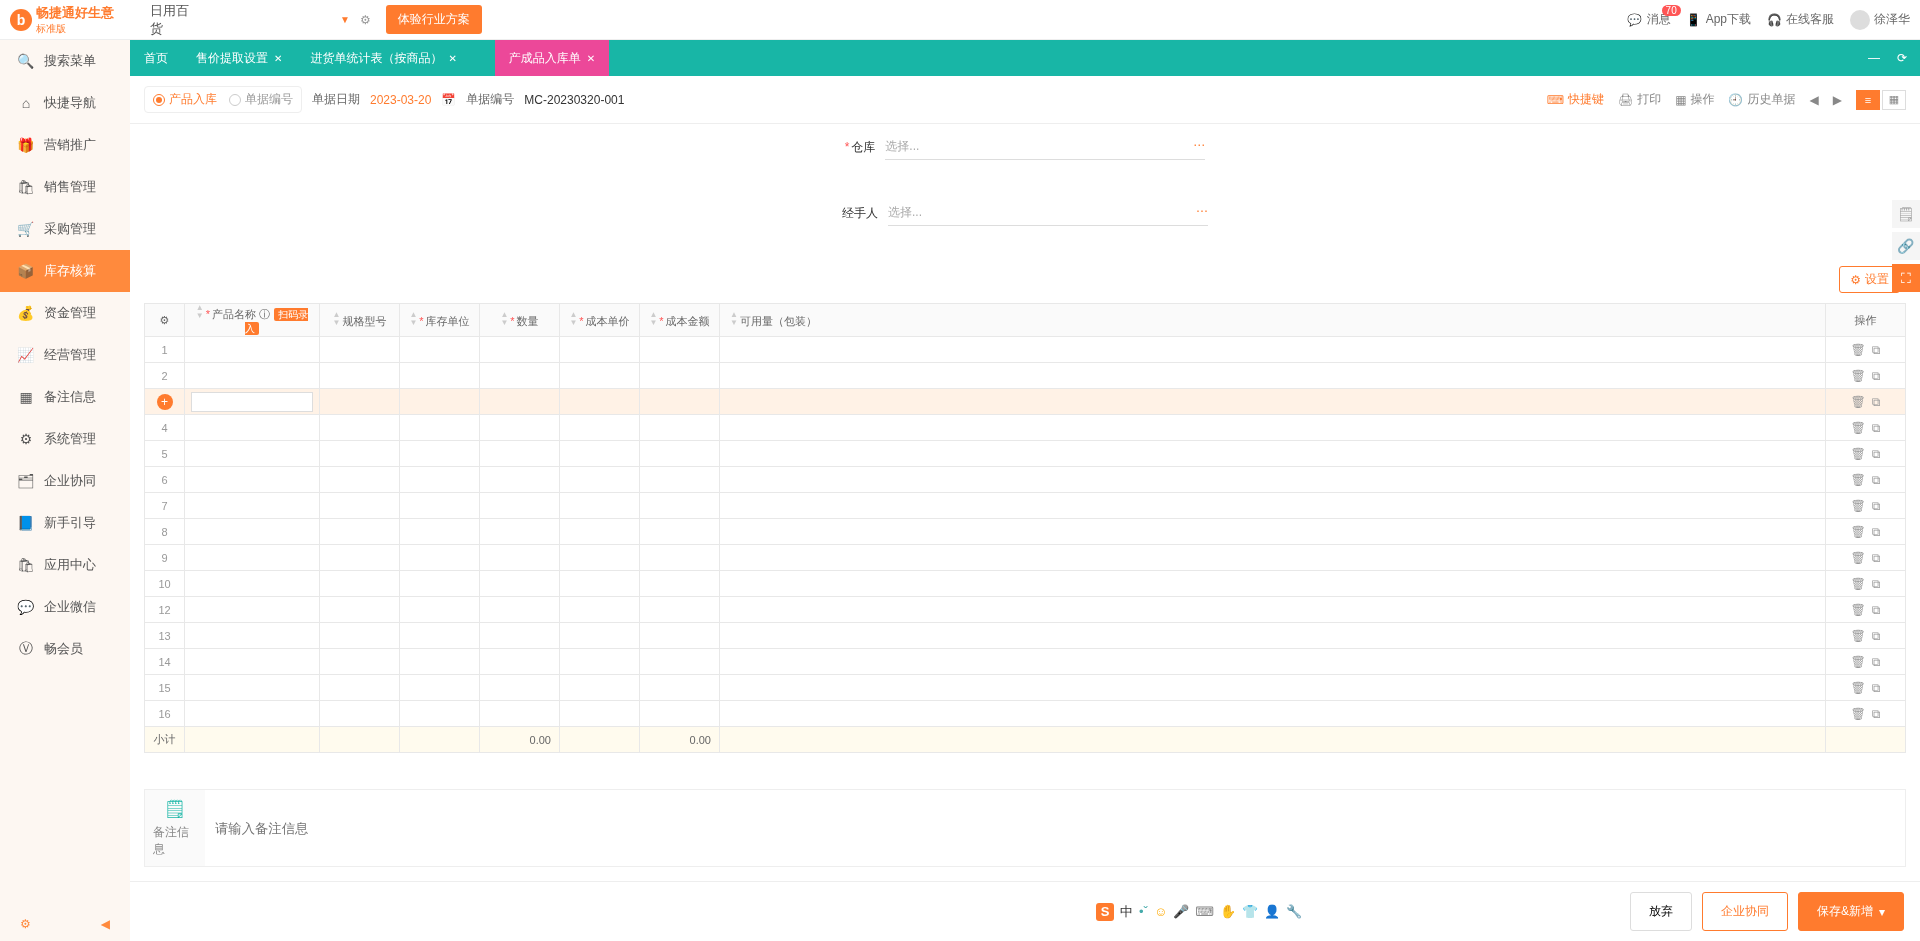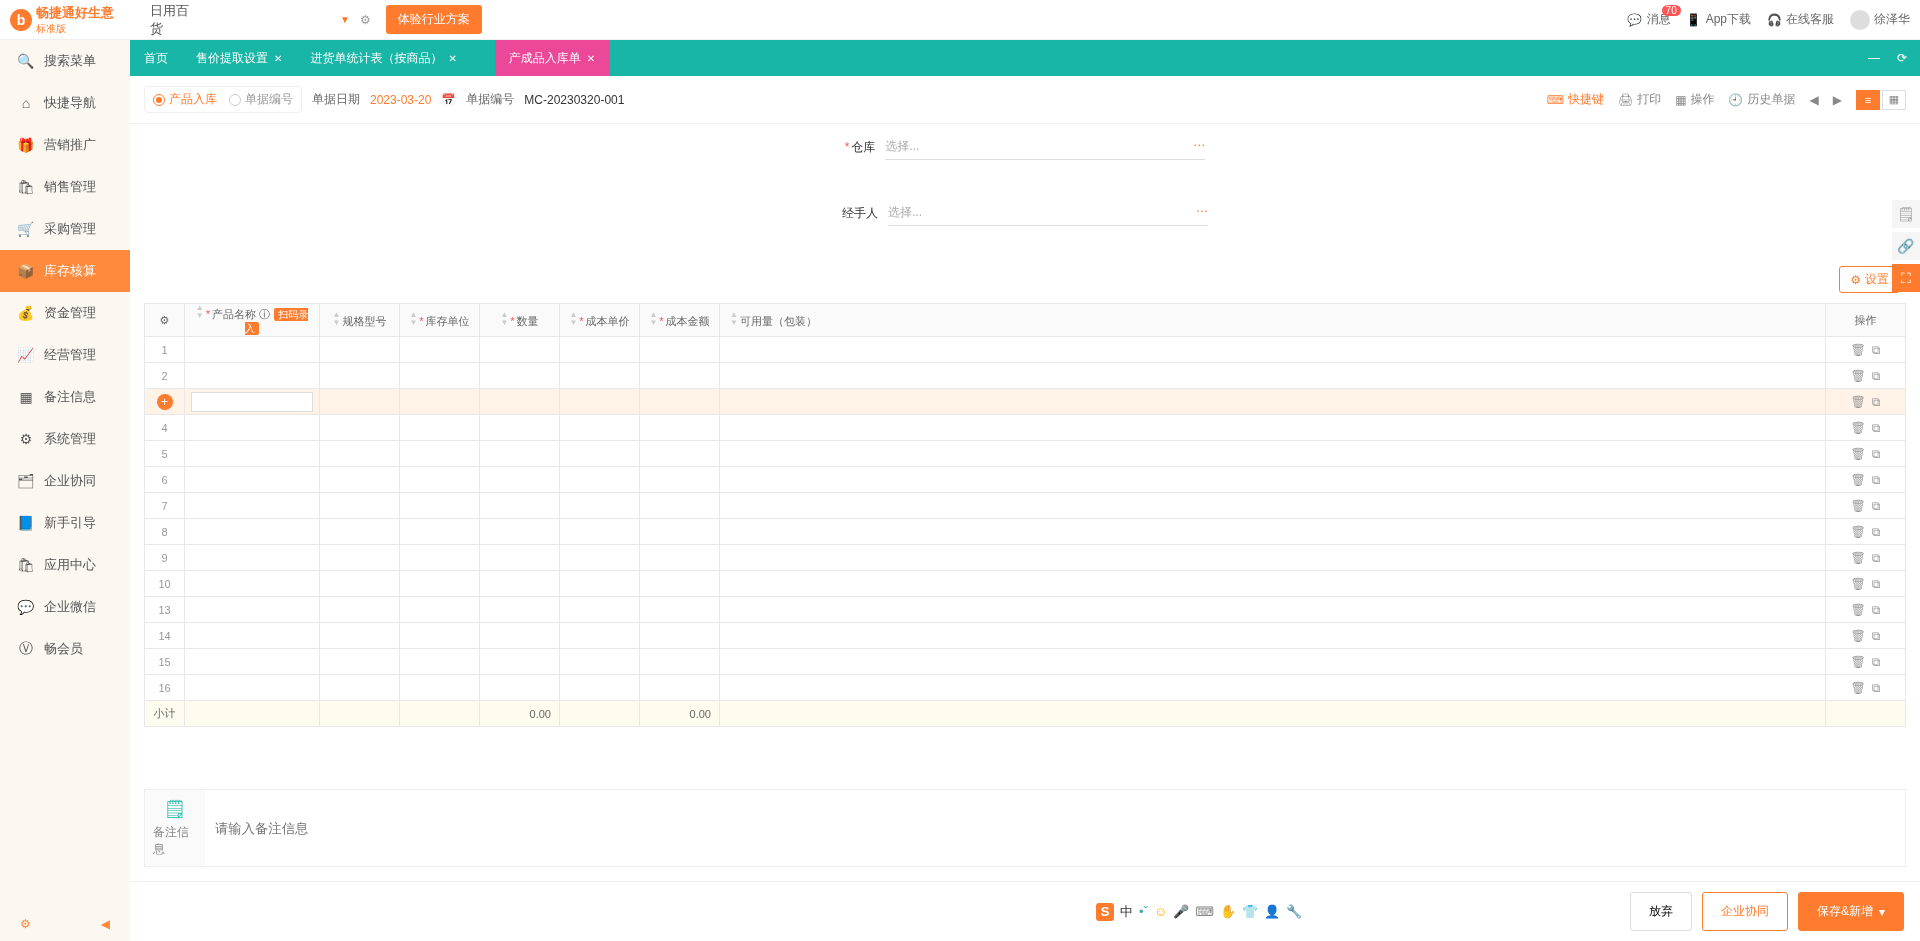--- a/index.html
+++ b/index.html
@@ -421,20 +421,31 @@
                 <td></td>
                 <td></td>
                 <td></td>
                 <td></td>
                 <td></td>
                 <td></td>
                 <td></td>
                 <td><span class="op-icon">🗑</span><span class="op-icon">⧉</span></td>
               </tr>
               <tr>
+                <td><span class="rownum">12</span></td>
+                <td></td>
+                <td></td>
+                <td></td>
+                <td></td>
+                <td></td>
+                <td></td>
+                <td></td>
+                <td><span class="op-icon">🗑</span><span class="op-icon">⧉</span></td>
+              </tr>
+              <tr>
                 <td><span class="rownum">13</span></td>
                 <td></td>
                 <td></td>
                 <td></td>
                 <td></td>
                 <td></td>
                 <td></td>
                 <td></td>
                 <td><span class="op-icon">🗑</span><span class="op-icon">⧉</span></td>
               </tr>

